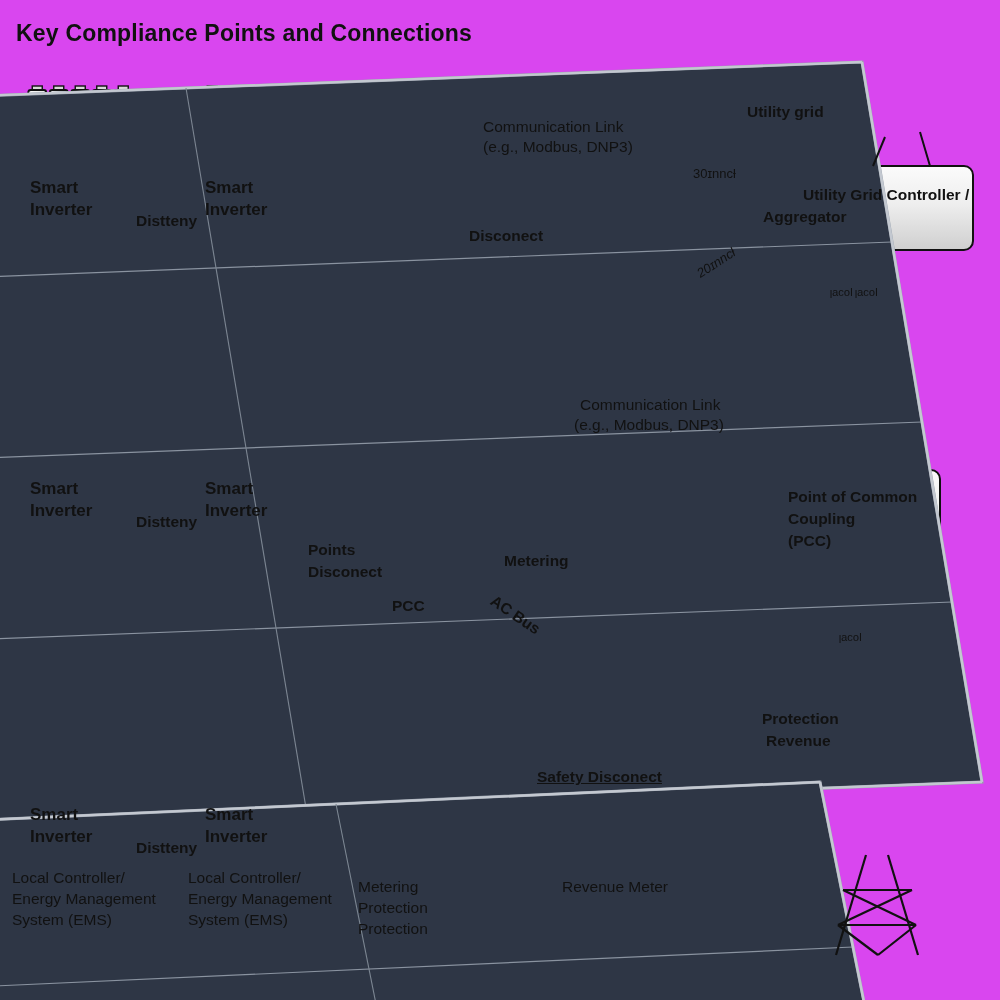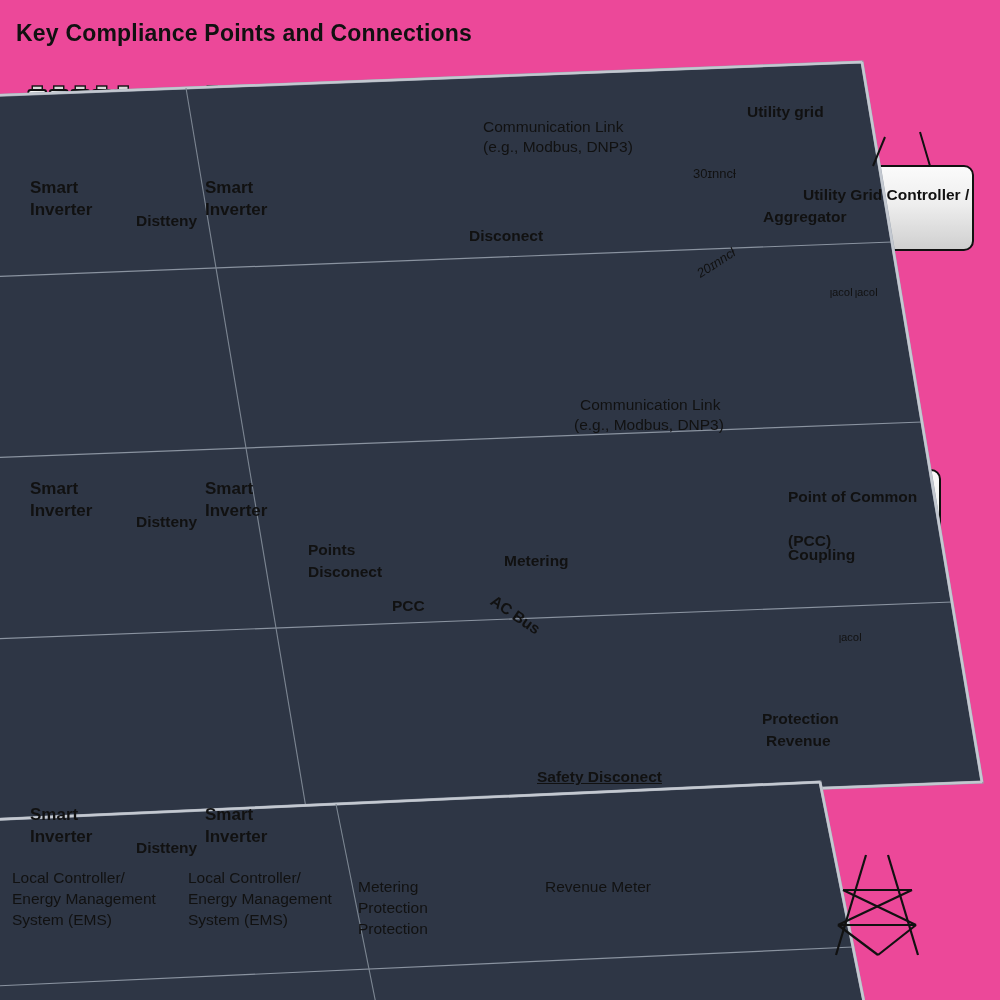--- a/index.html
+++ b/index.html
@@ -1,18 +1,18 @@
 <!DOCTYPE html>
 <html><head>
 <meta charset="utf-8">
 <style>
   html,body{margin:0;padding:0;background:#ffffff;}
   body{width:1000px;height:1000px;overflow:hidden;
        font-family:"Liberation Sans","DejaVu Sans",sans-serif;}
-  #stage{position:relative;width:1000px;height:1000px;background:#ec4899;}
+  #stage{position:relative;width:1000px;height:1000px;background:#d946ef;}
   #svgroot{position:absolute;left:0;top:0;width:1000px;height:1000px;}
   .ttl{position:absolute;font-weight:bold;font-size:23px;color:#111;letter-spacing:.2px;}
   .lbl{position:absolute;font-size:15.5px;color:#111;line-height:1.16;white-space:pre;}
   .lbl.b{font-weight:bold;}
   .lbl.c{text-align:left;}
   .sm{font-size:13px;}
   .tiny{font-size:11px;}
   .rot{transform-origin:0 0;}
 </style>
 </head>
@@ -649,21 +649,21 @@
       <div class="lbl b c" style="left: 30px; top: 805px; width: 100px; font-size: 17px;">Smart</div>
       <div class="lbl b c" style="left: 30px; top: 827px; width: 100px; font-size: 17px;">Inverter</div>
       <div class="lbl b c" style="left: 205px; top: 805px; width: 100px; font-size: 17px;">Smart</div>
       <div class="lbl b c" style="left: 205px; top: 827px; width: 100px; font-size: 17px;">Inverter</div>
     </div>
 
 <div class="lbl b c" style="left:803px;top:186px;width:210px;">Utility Grid Controller /</div>
 <div class="lbl b c" style="left:763px;top:208px;width:210px;">Aggregator</div>
 
 <div class="lbl b c" style="left:788px;top:488px;width:152px;">Point of Common</div>
-<div class="lbl b c" style="left:788px;top:510px;width:152px;margin-top:36px;">Coupling</div>
+<div class="lbl b c" style="left:788px;top:510px;width:152px;">Coupling</div>
 <div class="lbl b c" style="left:788px;top:532px;width:152px;">(PCC)</div>
 
 <div class="lbl" style="left:483px;top:118px;">Communication Link</div>
 <div class="lbl" style="left:483px;top:138px;">(e.g., Modbus, DNP3)</div>
 
 <div class="lbl" style="left:580px;top:396px;">Communication Link</div>
 <div class="lbl" style="left:574px;top:416px;">(e.g., Modbus, DNP3)</div>
 
 <div class="lbl b" style="left:747px;top:103px;">Utility grid</div>
 
@@ -680,21 +680,21 @@
 
 <div class="lbl b" style="left:392px;top:597px;">PCC</div>
 
 <div class="lbl b rot" style="left:497px;top:592px;transform:rotate(34deg);">AC Bus</div>
 
 <div class="lbl b" style="left:762px;top:710px;">Protection</div>
 <div class="lbl b" style="left:766px;top:732px;">Revenue</div>
 
 <div class="lbl b" style="left:537px;top:768px;text-decoration:underline;">Safety Disconect</div>
 
-<div class="lbl" style="left:545px;top:878px;text-align:right;">Revenue Meter</div>
+<div class="lbl" style="left:562px;top:878px;text-align:right;">Revenue Meter</div>
 
 <div class="lbl" style="left:358px;top:878px;">Metering</div>
 <div class="lbl" style="left:358px;top:899px;">Protection</div>
 <div class="lbl" style="left:358px;top:920px;">Protection</div>
 
 <div class="lbl" style="left:12px;top:869px;">Local Controller/</div>
 <div class="lbl" style="left:12px;top:890px;">Energy Management</div>
 <div class="lbl" style="left:12px;top:911px;">System (EMS)</div>
 
 <div class="lbl" style="left:188px;top:869px;">Local Controller/</div>

